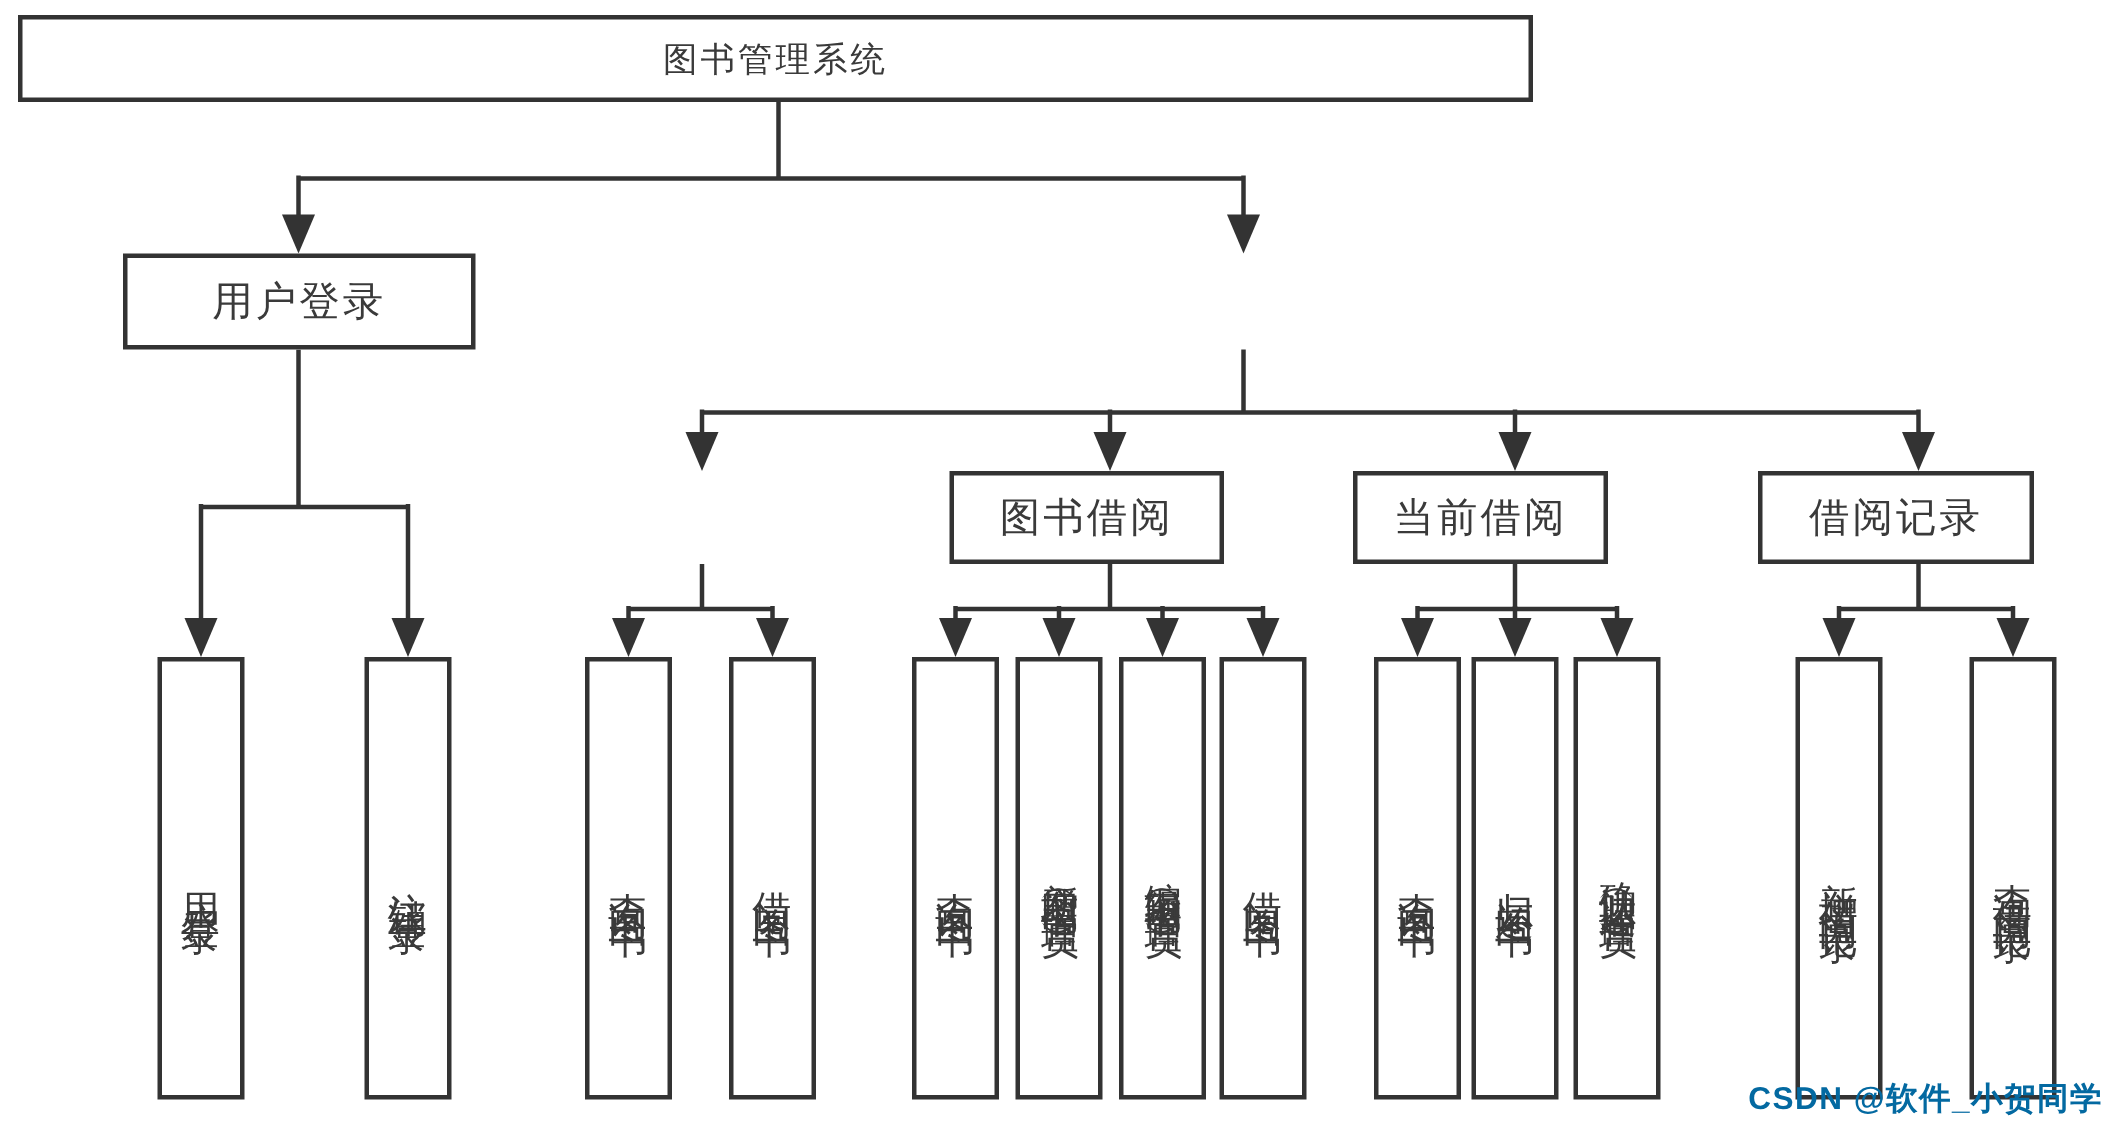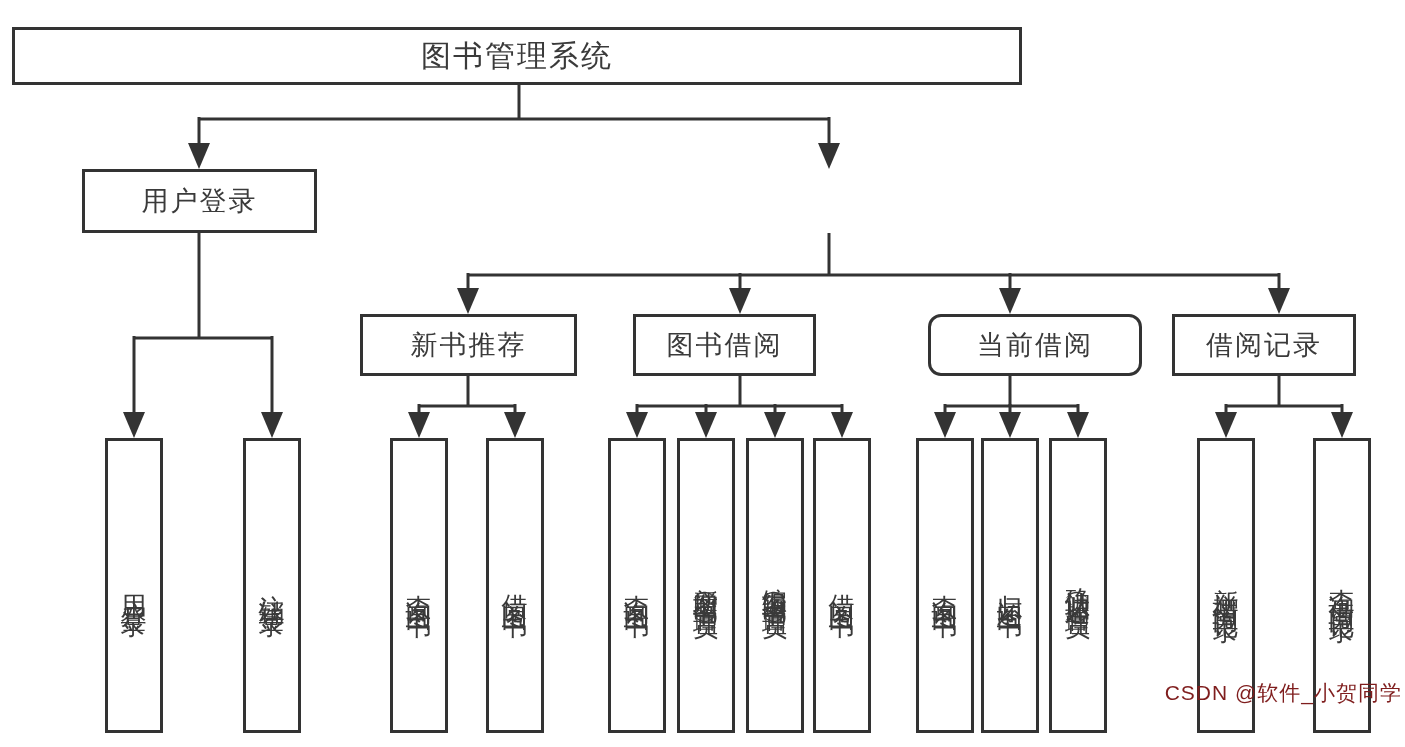--- a/index.html
+++ b/index.html
@@ -16,59 +16,60 @@
   .head{fill:#333333;stroke:none;}
   .node{
     position:absolute;
     box-sizing:border-box;
     border:3px solid #333333;
     background:#ffffff;
     display:flex;align-items:center;justify-content:center;
     text-align:center;
     color:#3a3a3a;
   }
-  .lvl-root{left:12px;top:27px;width:1010px;height:58px;font-size:30px;letter-spacing:2px;}
+  .lvl-root{left:12px;top:10px;width:1010px;height:58px;font-size:23px;letter-spacing:2px;}
   .lvl-1{height:64px;width:235px;font-size:27px;letter-spacing:2px;}
   .lvl-2{top:314px;height:62px;font-size:27px;letter-spacing:2px;}
   .leaf{
     top:438px;width:58px;height:295px;
     writing-mode:vertical-rl;
     text-orientation:mixed;
     font-size:26px;
     letter-spacing:6px;
     line-height:52px;
   }
   .leaf.long{letter-spacing:4px;font-size:25px;}
   #n-user-login{left:82px;top:169px;}
   #n-book-mgmt{left:712px;top:169px;}
   #n-new-books{left:360px;width:217px;}
   #n-book-borrow{left:633px;width:183px;}
-  #n-current-borrow{left:928px;width:214px;border-radius:13px;}
+  #n-current-borrow{left:902px;width:170px;}
   #n-borrow-records{left:1172px;width:184px;}
   #l-user-login{left:105px;}
   #l-logout{left:243px;}
   #l-query-books-nb{left:390px;}
   #l-borrow-books-nb{left:486px;}
   #l-query-books-bb{left:608px;}
   #l-add-books{left:677px;}
   #l-edit-books{left:746px;}
   #l-borrow-books-bb{left:813px;}
   #l-query-books-cb{left:916px;}
   #l-return-books{left:981px;}
   #l-confirm-return{left:1049px;}
   #l-add-record{left:1197px;}
   #l-query-record{left:1313px;}
   .watermark{
     position:absolute;
-    right:3px;top:679px;
+    right:3px;top:718px;
     font-size:21px;
-    color:#7f1d1d;
+    color:#0369a1;
     letter-spacing:1px;
     z-index:10;
     white-space:nowrap;
+    font-weight:bold;
   }
 </style>
 </head>
 <body>
 
 <div class="canvas">
 
   <svg class="edges" viewBox="0 0 1405 747" xmlns="http://www.w3.org/2000/svg">
 
     <g>
@@ -142,21 +143,20 @@
       <polygon class="head" points="1226,438 1215,412 1237,412"></polygon>
       <line class="edge" x1="1342" y1="404" x2="1342" y2="414"></line>
       <polygon class="head" points="1342,438 1331,412 1353,412"></polygon>
     </g>
   </svg>
 
   <div class="node lvl-root" id="n-root">图书管理系统</div>
 
   <div class="node lvl-1" id="n-user-login">用户登录</div>
 
-  <div class="node lvl-2" id="n-new-books">新书推荐</div>
   <div class="node lvl-2" id="n-book-borrow">图书借阅</div>
   <div class="node lvl-2" id="n-current-borrow">当前借阅</div>
   <div class="node lvl-2" id="n-borrow-records">借阅记录</div>
 
   <div class="node leaf" id="l-user-login">用户登录</div>
   <div class="node leaf" id="l-logout">注销登录</div>
 
   <div class="node leaf" id="l-query-books-nb">查询图书</div>
   <div class="node leaf" id="l-borrow-books-nb">借阅图书</div>
 

